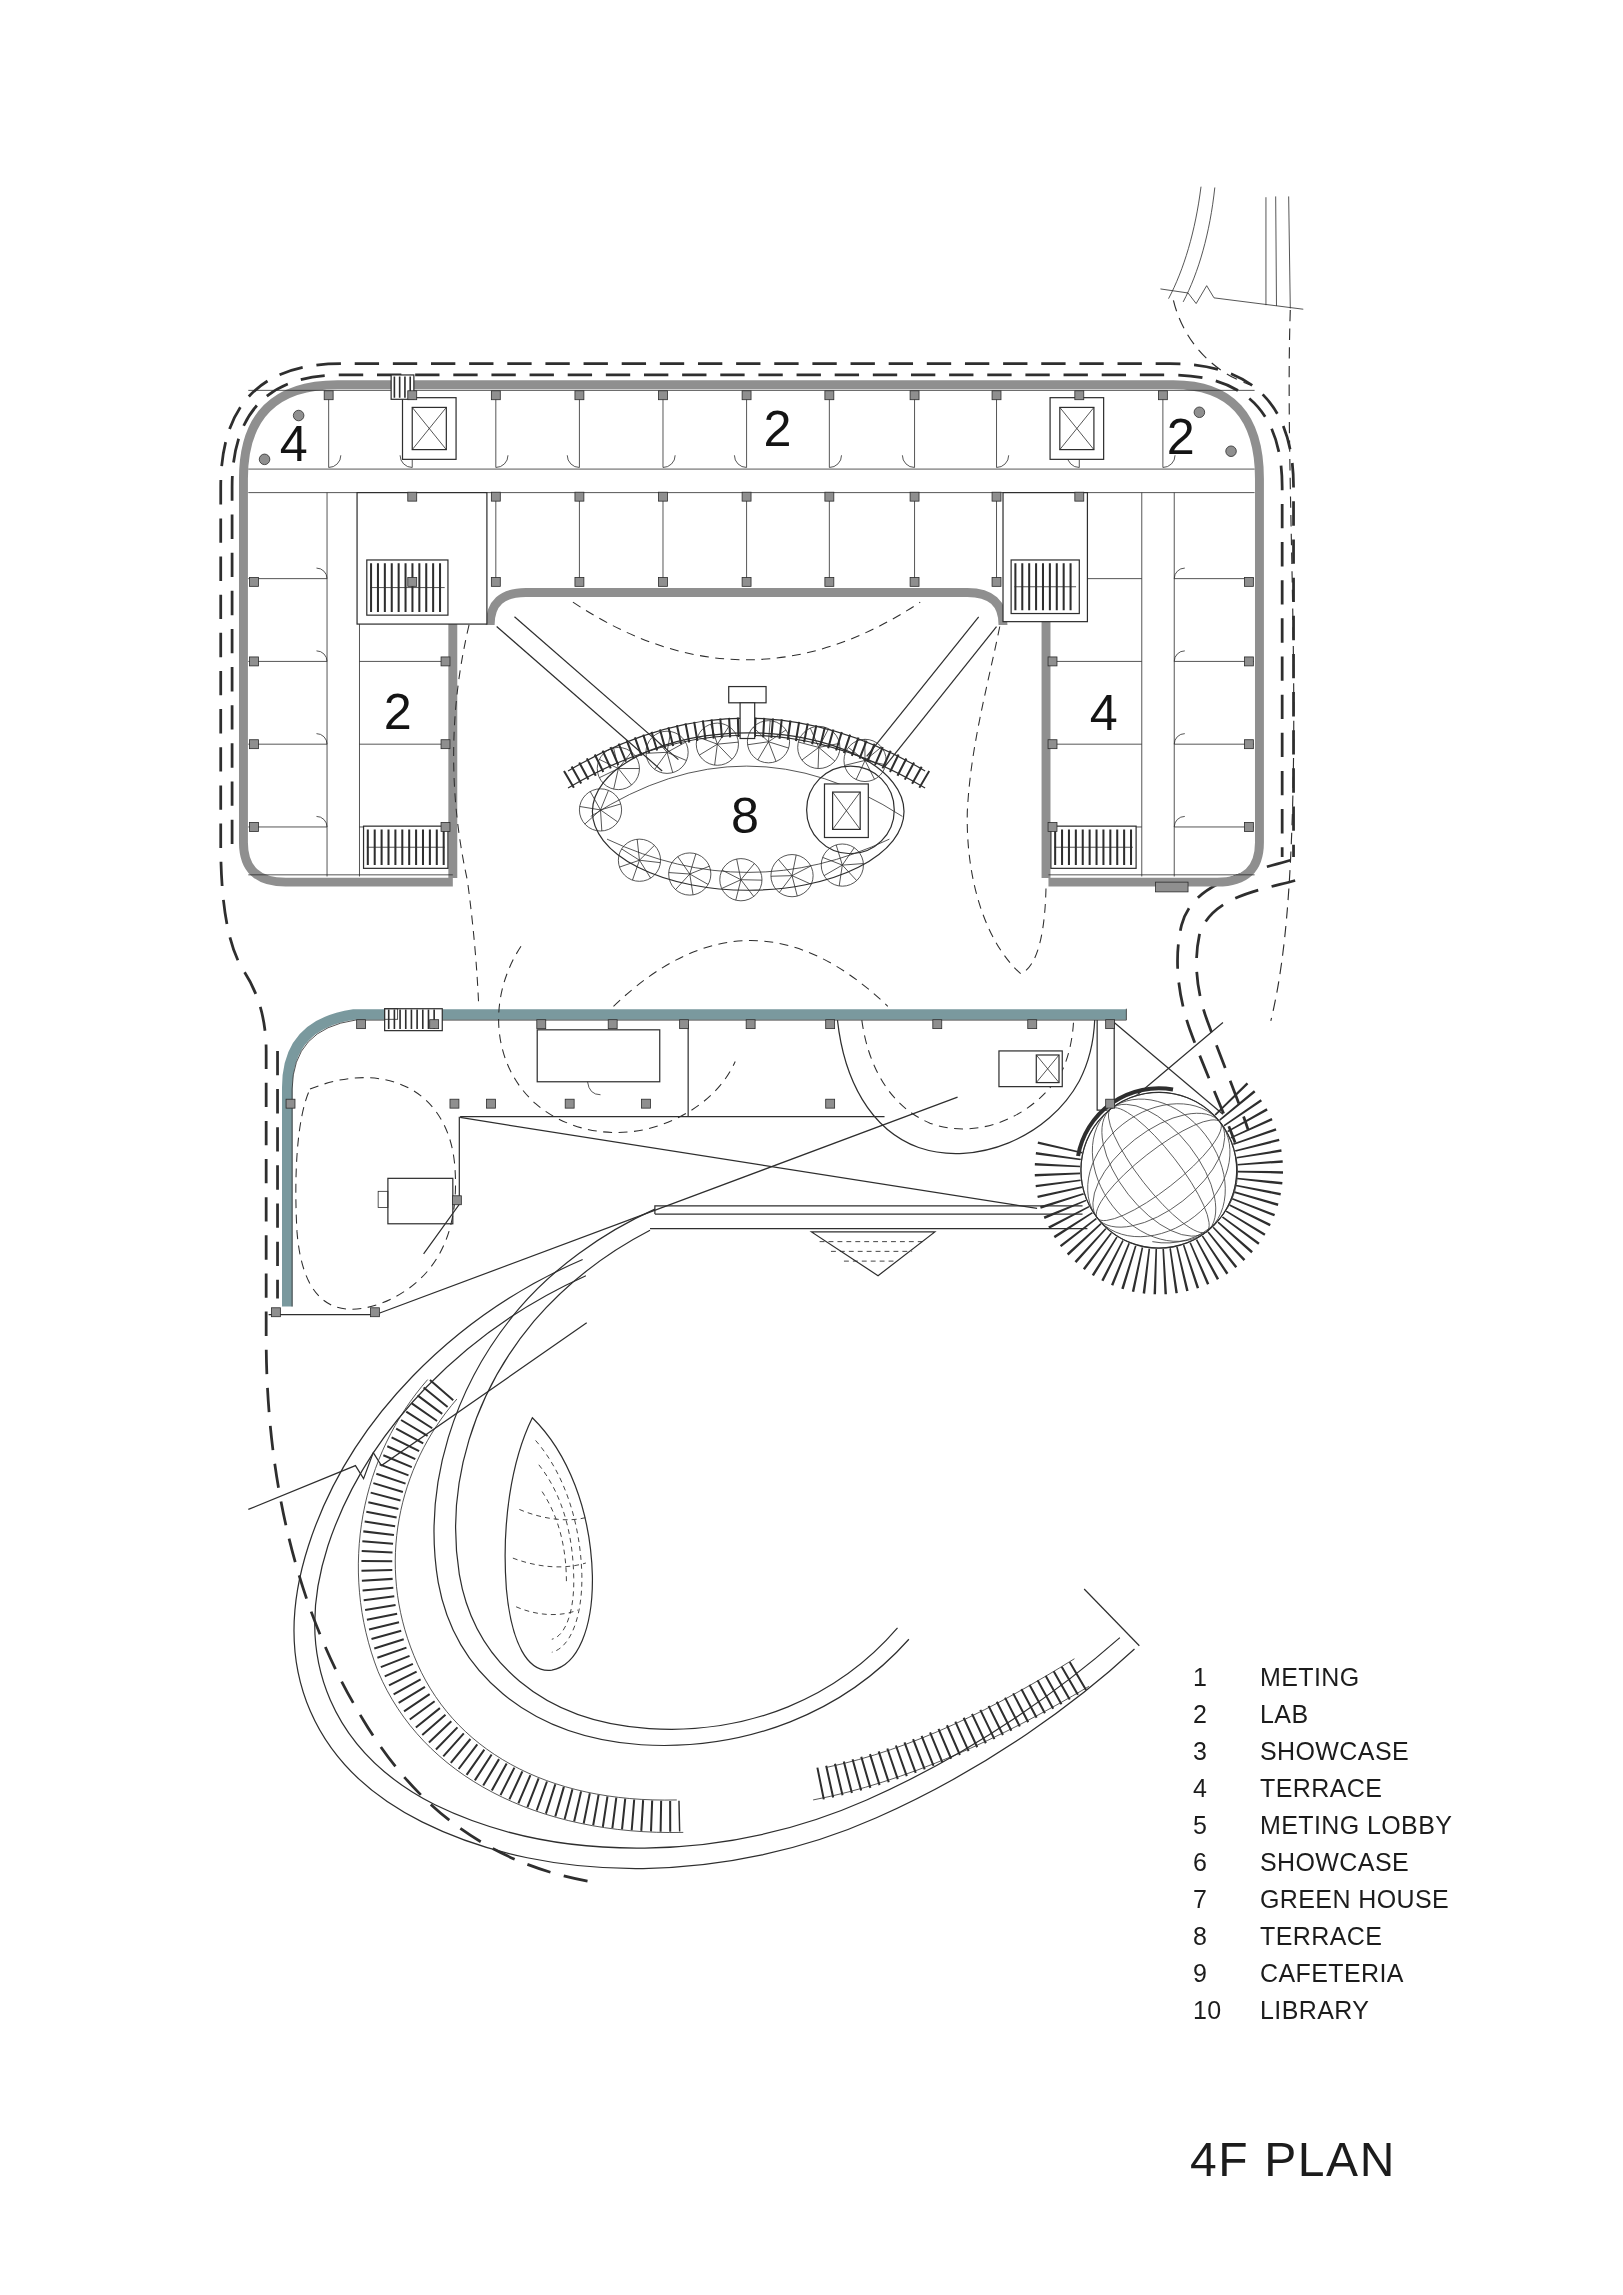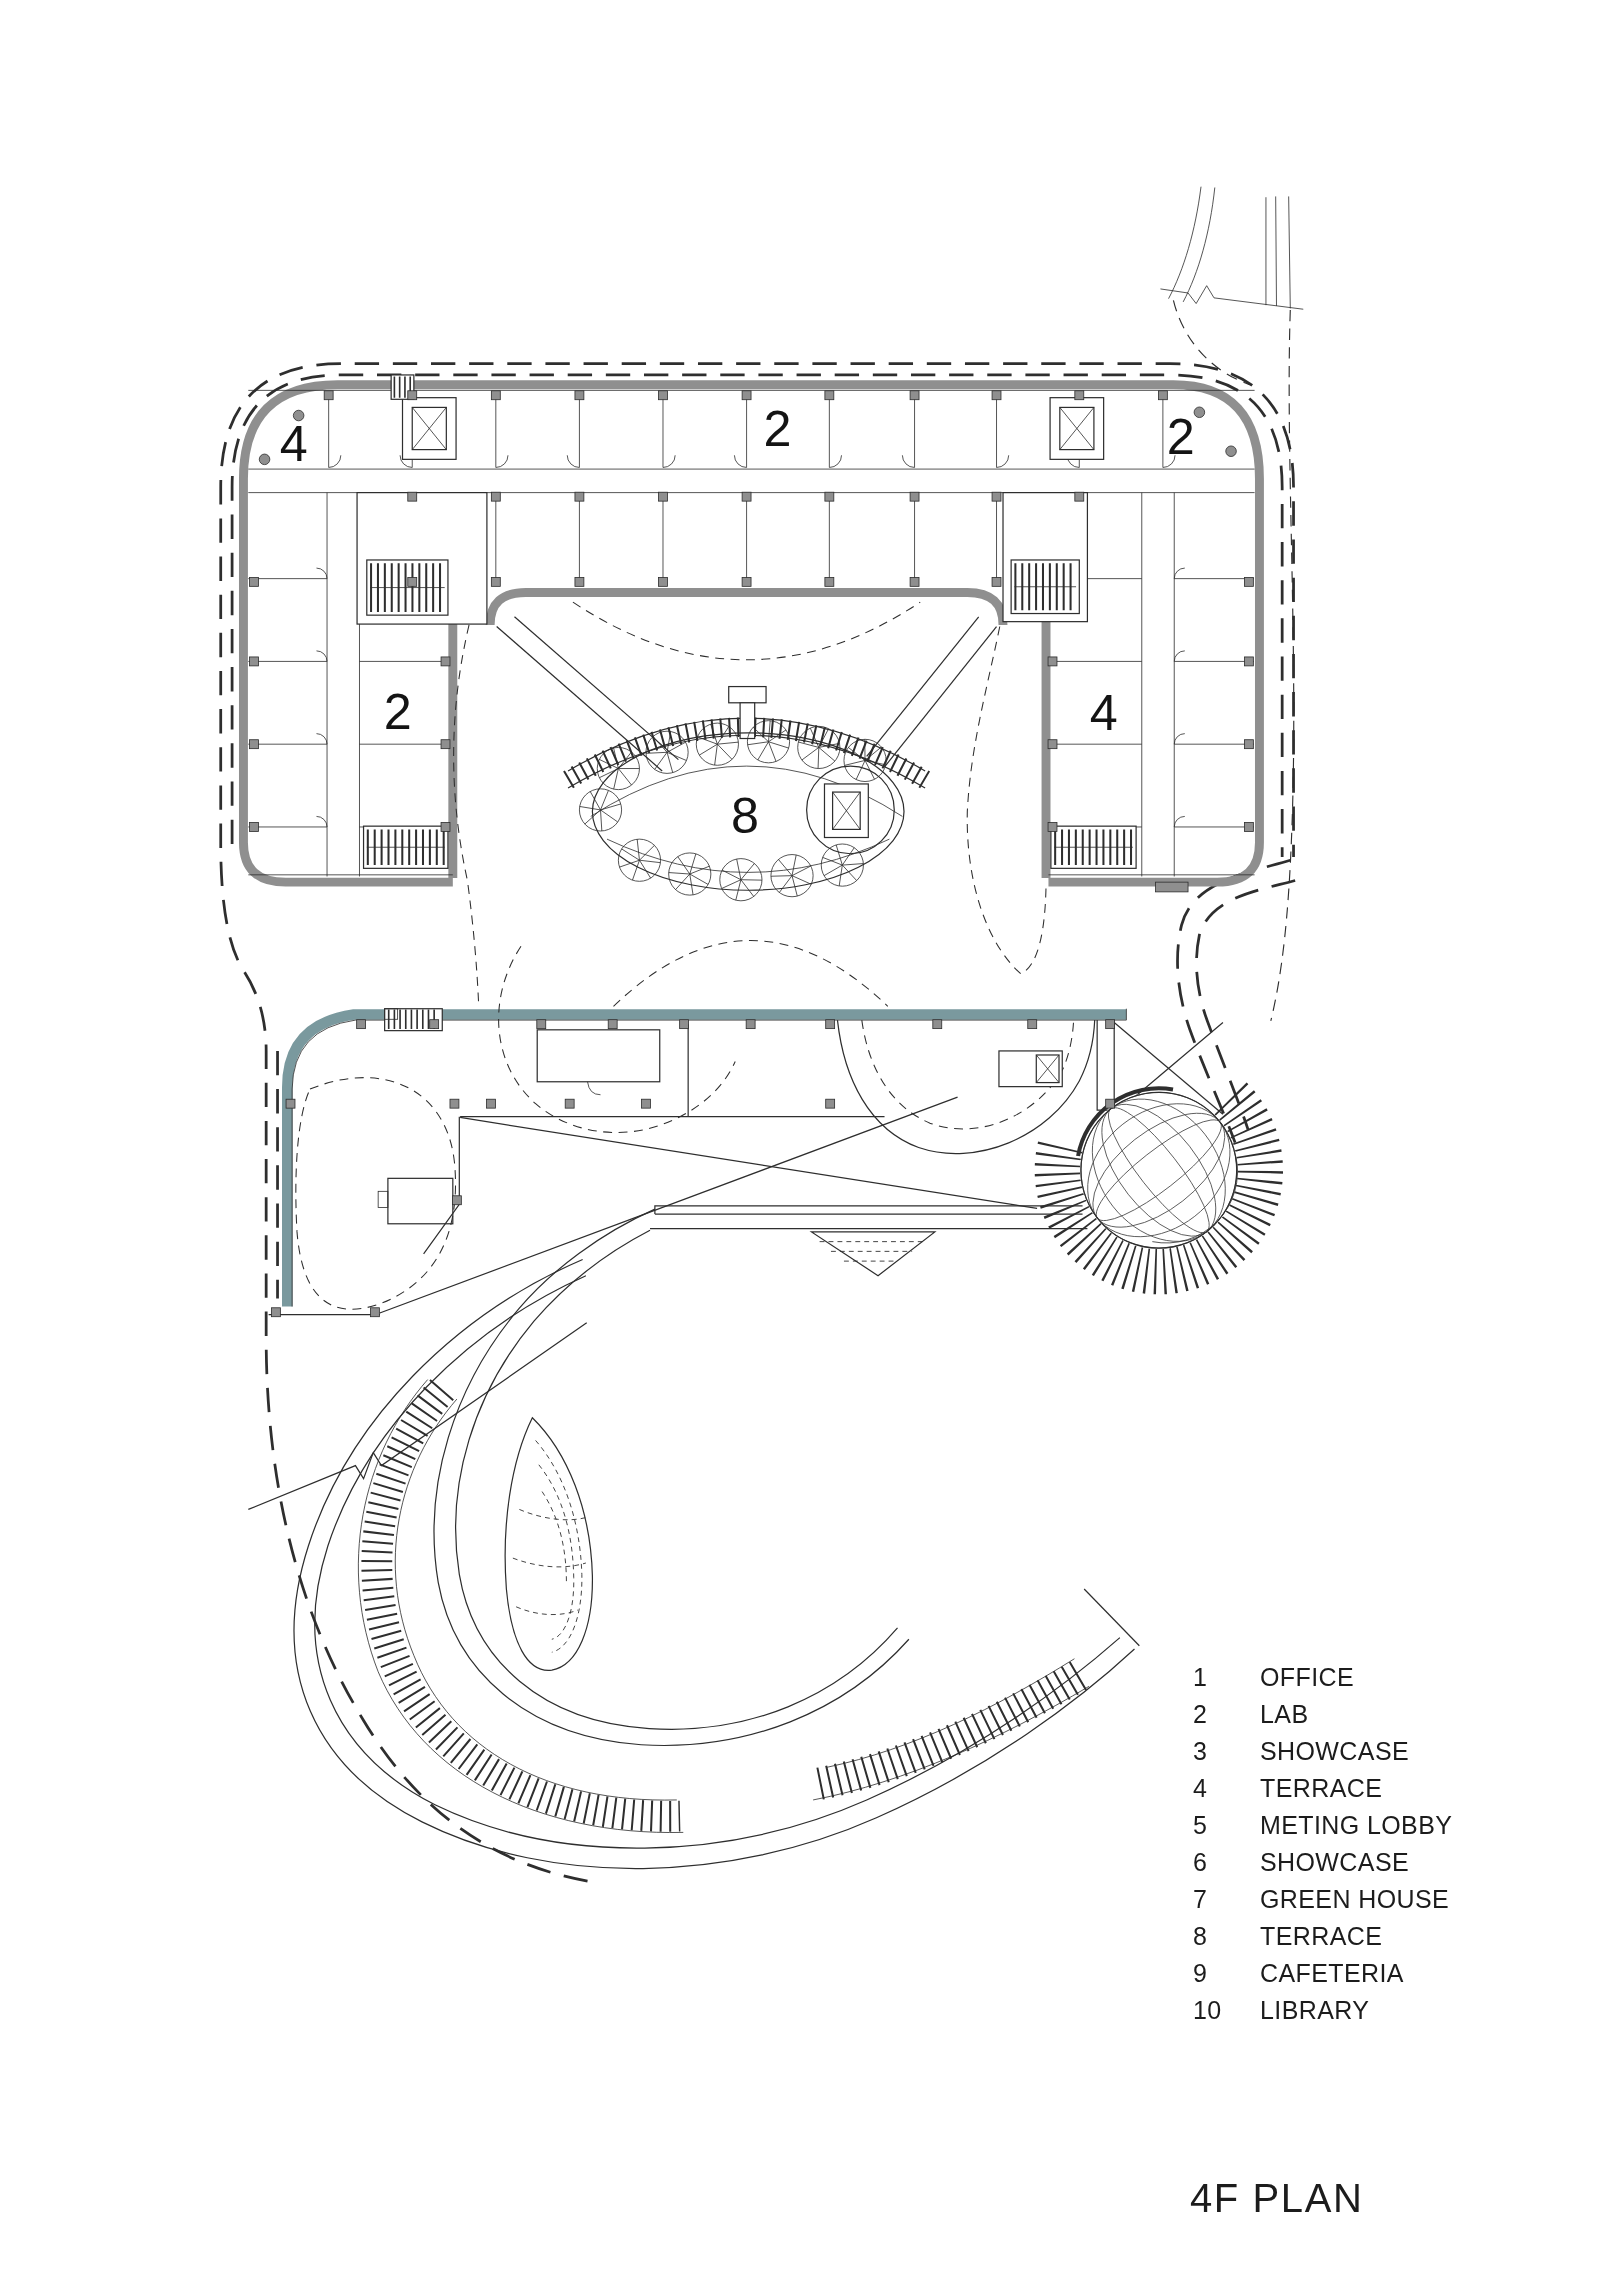--- a/index.html
+++ b/index.html
@@ -15,21 +15,21 @@
   .mdash{fill:none;stroke:var(--line);stroke-width:1.4;stroke-dasharray:14 9;}
   .bandg{fill:none;stroke:var(--wall-gray);stroke-width:11;}
   .bandt{fill:none;stroke:var(--wall-teal);stroke-width:13;}
   .wfill{fill:#fff;stroke:var(--line);stroke-width:1.5;}
   .col{fill:var(--wall-gray);stroke:var(--line);stroke-width:1;}
   .lbl{font-family:"Liberation Sans",sans-serif;font-size:62px;font-weight:500;fill:#141414;text-anchor:middle;}
   
   .legend{position:absolute;left:1193px;top:1659px;}
   .legend-row{display:flex;height:37px;align-items:center;font-size:25px;letter-spacing:0.4px;}
   .legend-num{width:67px;}
-  .title{position:absolute;left:1190px;top:2132px;font-size:40px;letter-spacing:1.6px;font-weight:400;margin-top:44px;}
+  .title{position:absolute;left:1190px;top:2132px;font-size:48px;letter-spacing:1.6px;font-weight:400;}
 </style>
 </head>
 <body>
 
 <div class="canvas">
 
 <svg width="1623" height="2295" viewBox="0 0 2000 2828">
 
   <g>
     <path class="hdash" d="M 724,2318 C 615,2298 520,2240 448,2120 C 362,1980 328,1815 328,1648 L 328,1295 Q 328,1238 300,1196 Q 272,1152 272,1040 L 272,600 Q 272,448 420,448 L 1442,448 Q 1594,448 1594,600 L 1594,1056"></path>
@@ -489,21 +489,21 @@
     <text class="lbl" x="1455" y="560">2</text>
     <text class="lbl" x="490" y="898">2</text>
     <text class="lbl" x="1360" y="900">4</text>
     <text class="lbl" x="918" y="1026">8</text>
   </g>
 </svg>
 
 <div class="legend">
   <div class="legend-row">
         <span class="legend-num">1</span>
-        <span class="legend-label">OFFICE</span>
+        <span class="legend-label">METING</span>
       </div>
   <div class="legend-row">
         <span class="legend-num">2</span>
         <span class="legend-label">LAB</span>
       </div>
   <div class="legend-row">
         <span class="legend-num">3</span>
         <span class="legend-label">SHOWCASE</span>
       </div>
   <div class="legend-row">

